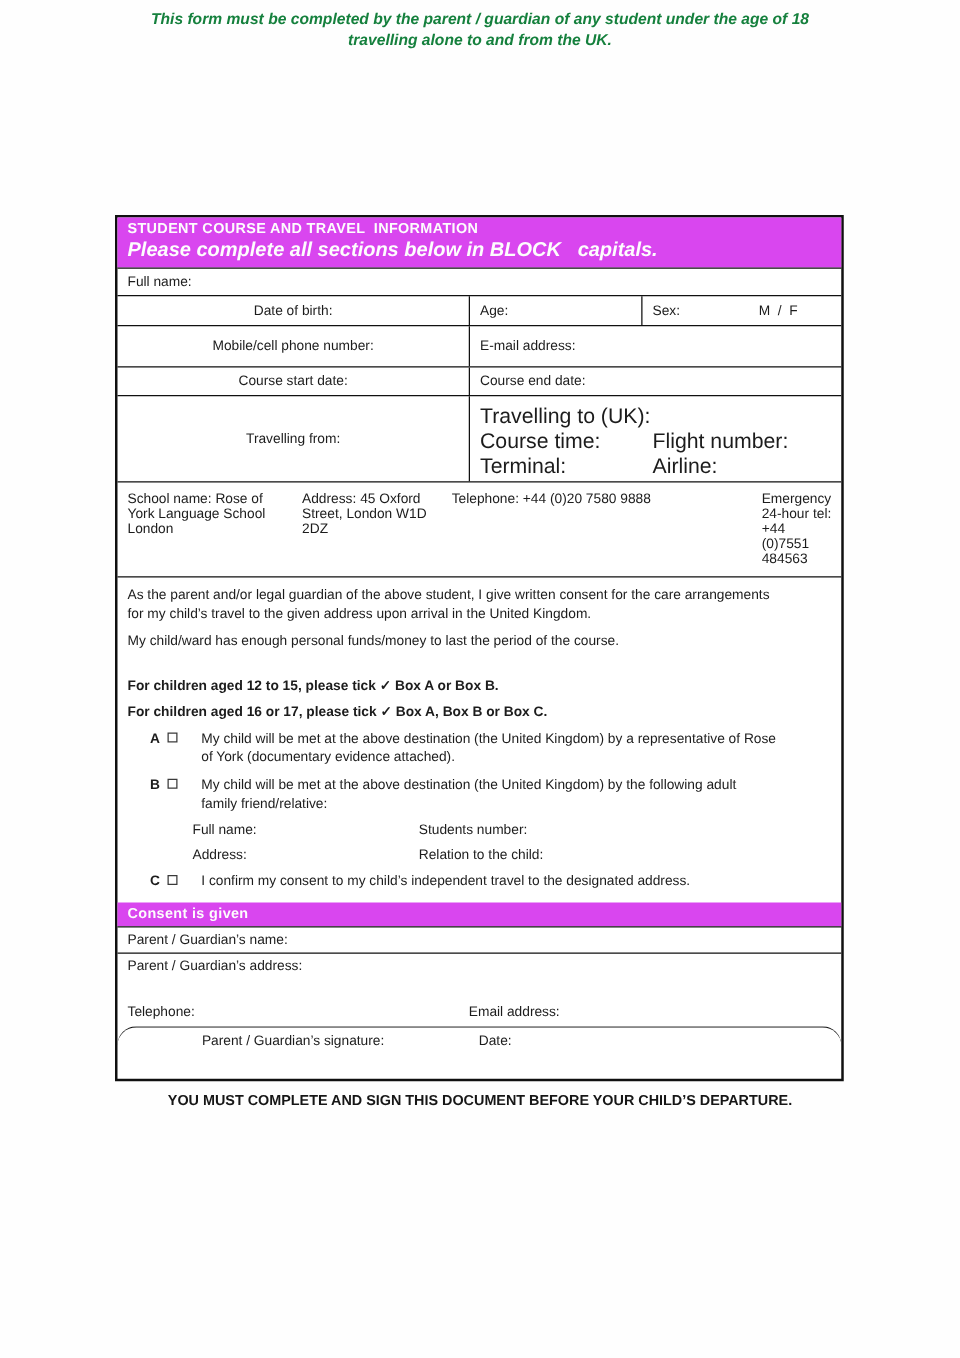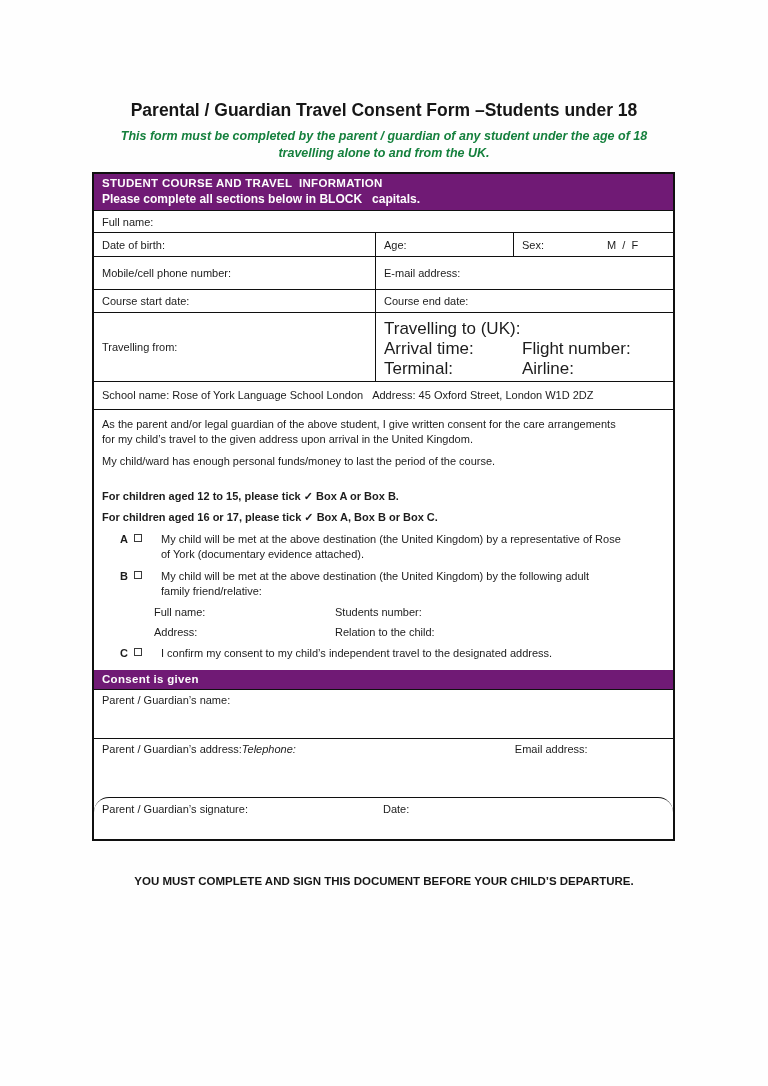--- a/index.html
+++ b/index.html
@@ -30,38 +30,38 @@
     color: #15803d;
   }
   .form {
     position: absolute;
     left: 92px; top: 172px;
     width: 583px;
     border: 2px solid #101010;
     background: #fff;
   }
   .bar {
-    background: #701a75;
+    background: #d946ef;
     color: #fdfdfd;
     padding: 3px 8px 4px;
   }
   .bar-title { font-size: 11.5px; font-weight: bold; letter-spacing: 0.3px; white-space: pre-wrap; }
-  .bar-sub { font-size: 12px; font-weight: bold; margin-top: 3px; white-space: pre-wrap; }
+  .bar-sub { font-size: 16px; font-weight: bold; font-style: italic; margin-top: 3px; white-space: pre-wrap; }
   .row { display: flex; border-top: 1.6px solid #101010; align-items: center; }
   .row.top-align { align-items: flex-start; }
   .cell { padding: 3px 8px; font-size: 11px; }
   .cell.bordered { border-left: 1.6px solid #101010; }
   .h22 { height: 22px; }
   .h24 { height: 24px; }
   .h33 { height: 33px; }
   .h23 { height: 23px; }
   .h69 { height: 69px; }
   .h21 { height: 21px; }
   .h42 { height: 42px; border-radius: 15px; }
-  .w-left { width: 281px; flex: none; height: 100%; display: flex; align-items: center; }
+  .w-left { width: 281px; flex: none; height: 100%; display: flex; align-items: center; justify-content: center; }
   .w-age { width: 138px; flex: none; height: 100%; display: flex; align-items: center; }
   .w-rest { flex: 1; height: 100%; display: flex; align-items: center; }
   .travel-right { flex: 1; height: 100%; border-left: 1.6px solid #101010; padding: 6px 8px 5px; display: flex; flex-direction: column; justify-content: space-between; }
   .travel-line { display: flex; font-size: 17px; }
   .travel-col1 { width: 138px; flex: none; }
   .school-block { border-top: 1.6px solid #101010; padding: 7px 8px 8px; display: flex; flex-direction: row; gap: 9px; }
   .school-line { font-size: 11px; display: flex; }
   .school-tel { width: 248px; flex: none; }
   .sex-options { white-space: pre-wrap; margin-left: 16px; padding-left: 47px; }
   .consent-body { border-top: 1.6px solid #101010; padding-bottom: 9px; }
@@ -74,41 +74,40 @@
   .cbox {
     width: 8px; height: 8px; flex: none;
     border: 1.1px solid #3a3a3a;
     margin: 2px 0 0 1px;
     background: #fff;
   }
   .ctext { flex: 1; padding-left: 19px; }
   .csub { display: flex; margin: 8px 8px 0 60px; font-size: 11px; }
   .csub .csub-col1 { width: 181px; flex: none; }
   .sig-label { padding-top: 5px; }
-  .addr-block { border-top: 1.6px solid #101010; height: 59px; padding: 4px 8px 5px; display: flex; flex-direction: row; justify-content: flex-start; margin-top: 28px; }
+  .addr-block { border-top: 1.6px solid #101010; height: 59px; padding: 4px 8px 5px; display: flex; flex-direction: column; justify-content: space-between; }
   .addr-botline { display: flex; font-size: 11px; }
-  .addr-tel { width: 273px; flex: none; font-style: italic; }
+  .addr-tel { width: 273px; flex: none; }
   .fs11 { font-size: 11px; }
   .footer {
     position: absolute;
     left: 84px; top: 874px;
     width: 600px;
     text-align: center;
     font-size: 11.5px;
     font-weight: bold;
     line-height: 15.5px;
     color: #161616;
   }
 </style>
 </head>
 <body>
 
 <div class="page">
 
-  <h1 class="doc-title">Parental / Guardian Travel Consent Form –Students under 18</h1>
   <p class="doc-subtitle">This form must be completed by the parent / guardian of any student under the age of 18 travelling alone to and from the UK.</p>
 
   <div class="form">
 
     <div class="bar">
       <div class="bar-title">STUDENT COURSE AND TRAVEL  INFORMATION</div>
       <div class="bar-sub">Please complete all sections below in BLOCK   capitals.</div>
     </div>
 
     <div class="row h22">
@@ -140,33 +139,37 @@
       <div class="w-rest bordered cell">Course end date:</div>
     </div>
 
     <div class="row h69">
       <div class="w-left">
           <span class="cell fs11">Travelling from:</span>
         </div>
       <div class="travel-right">
         <div class="travel-line">Travelling to (UK):</div>
         <div class="travel-line">
-          <span class="travel-col1">Arrival time:</span>
+          <span class="travel-col1">Course time:</span>
           <span>Flight number:</span>
         </div>
         <div class="travel-line">
           <span class="travel-col1">Terminal:</span>
           <span>Airline:</span>
         </div>
       </div>
     </div>
 
     <div class="school-block">
       <div class="school-line">School name: Rose of York Language School London</div>
       <div class="school-line">Address: 45 Oxford Street, London W1D 2DZ</div>
+      <div class="school-line">
+        <span class="school-tel">Telephone: +44 (0)20 7580 9888</span>
+        <span>Emergency 24-hour tel: +44 (0)7551 484563</span>
+      </div>
     </div>
 
 
     <div class="consent-body">
       <p class="cpara">
         <span class="cline">As the parent and/or legal guardian of the above student, I give written consent for the care arrangements</span>
         <span class="cline">for my child’s travel to the given address upon arrival in the United Kingdom.</span>
       </p>
       <p class="cpara">My child/ward has enough personal funds/money to last the period of the course.</p>
 

